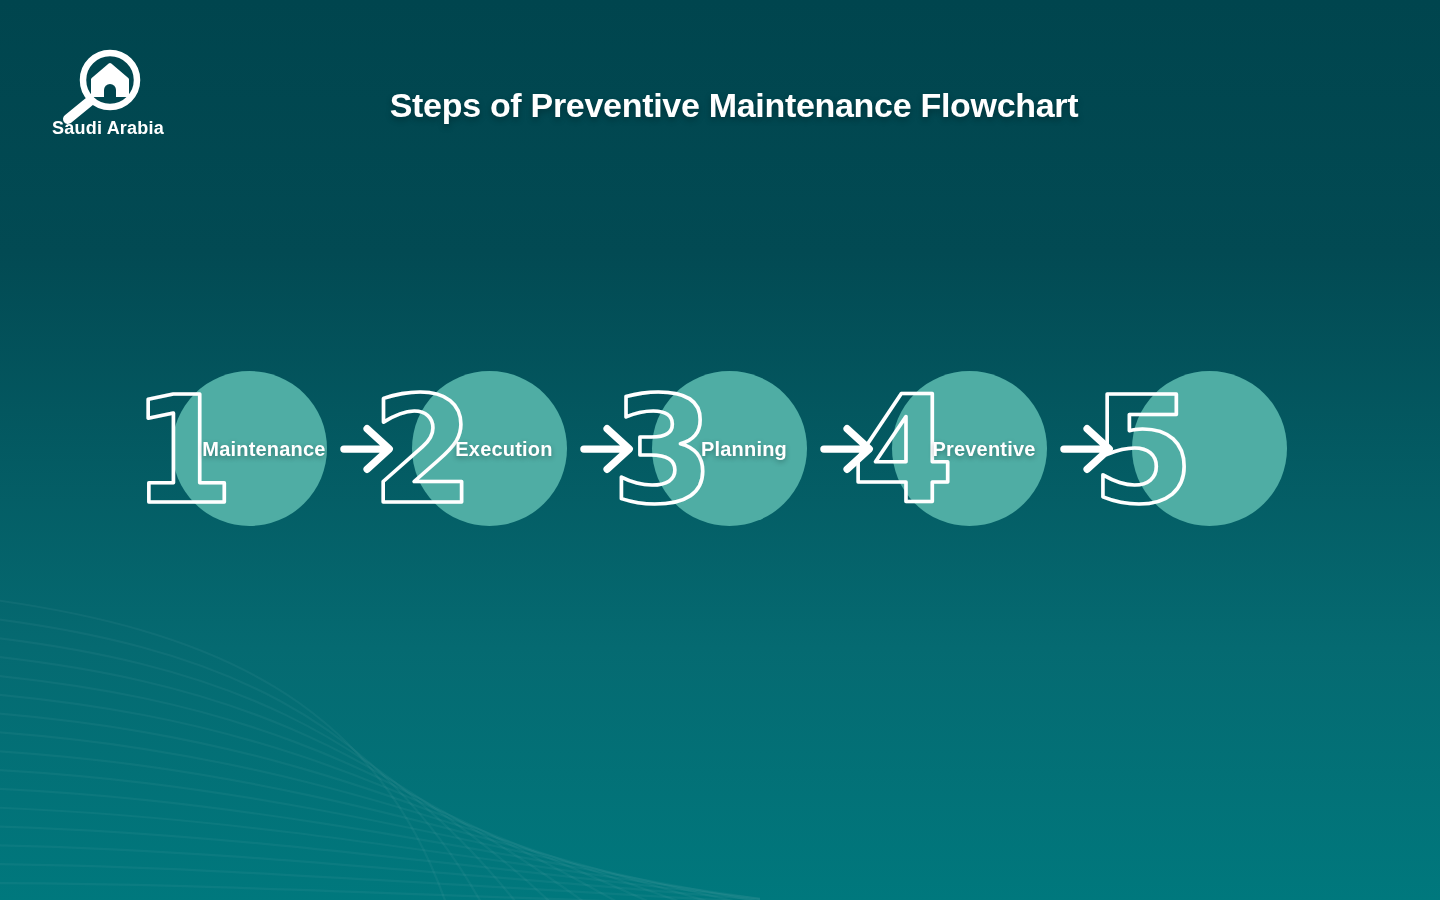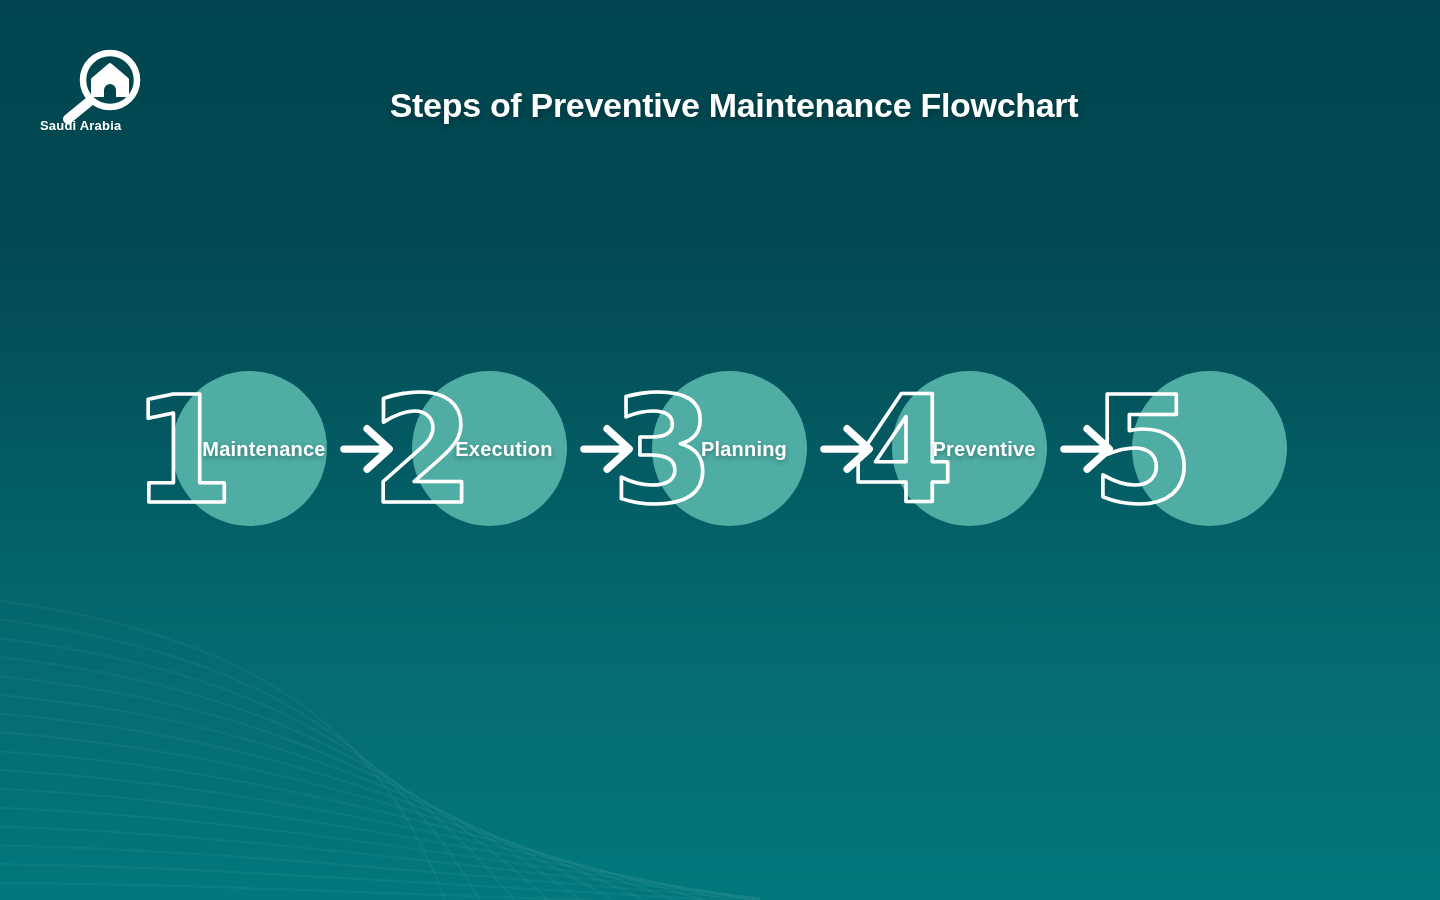--- a/index.html
+++ b/index.html
@@ -16,22 +16,22 @@
     background:linear-gradient(180deg,var(--bg-top) 0%,#024a53 28%,#056a71 72%,var(--bg-bottom) 100%);
   }
 
   
   .waves{position:absolute;left:0;bottom:0;width:760px;height:900px;pointer-events:none;}
 
   
   .logo{position:absolute;left:48px;top:34px;width:120px;height:96px;}
   .brand{
     position:absolute;left:40px;top:118px;width:136px;
-    color:var(--white);
-    font-size:13px;font-weight:bold;letter-spacing:0.2px;
+    text-align:center;color:var(--white);
+    font-size:18px;font-weight:bold;letter-spacing:0.2px;
   }
 
   
   .title{
     position:absolute;top:86px;left:0;right:0;
     text-align:center;color:var(--white);
     font-size:34px;font-weight:bold;letter-spacing:-0.3px;
     text-shadow:0 3px 6px rgba(0,0,0,0.28);
     padding-left:28px;
   }

